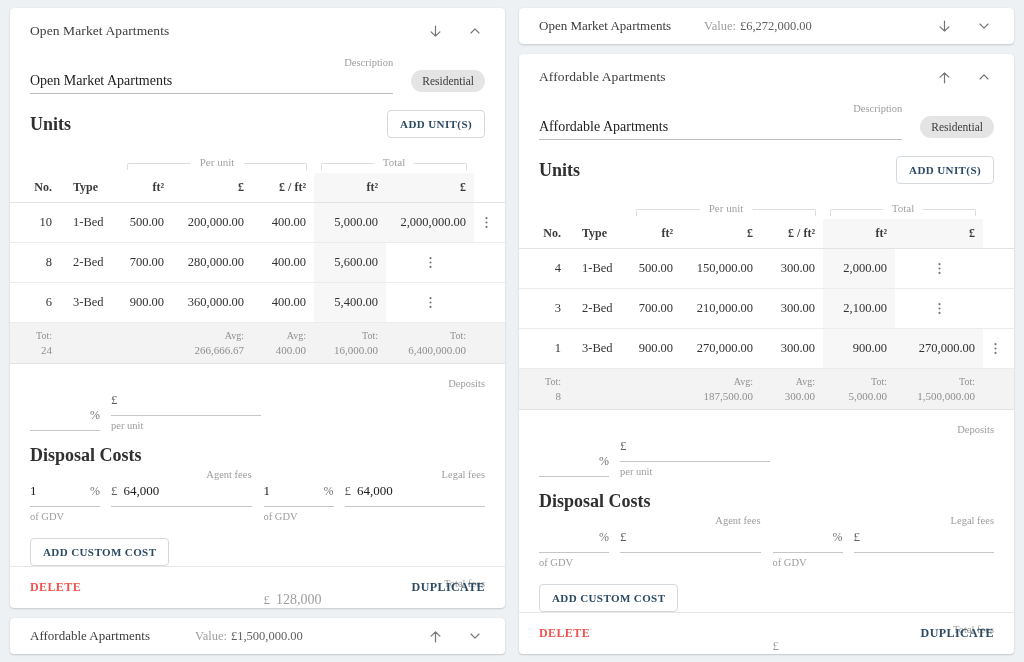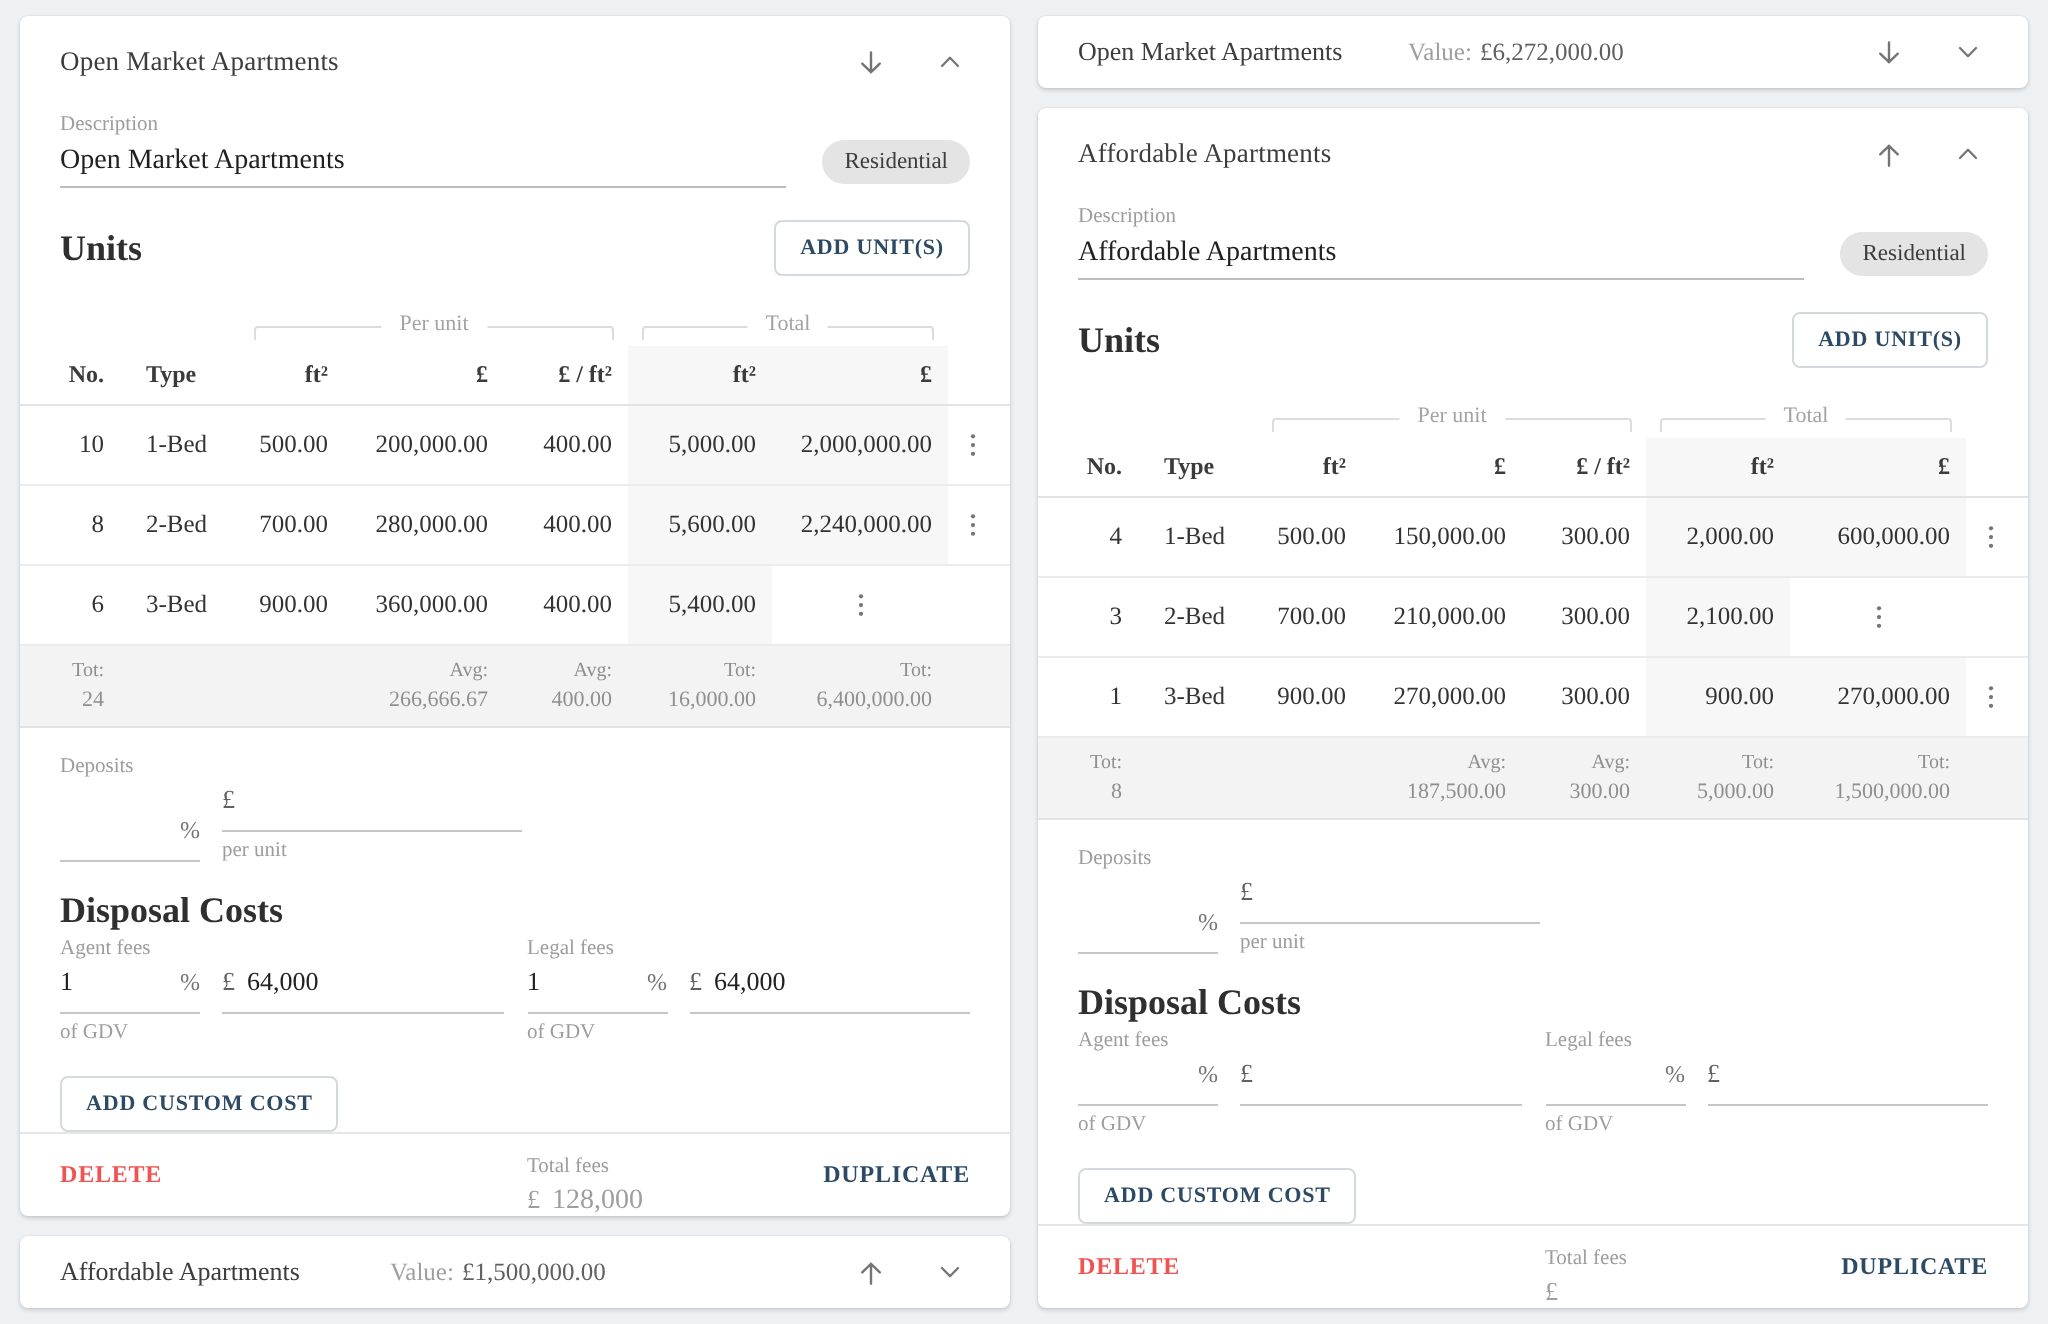--- a/index.html
+++ b/index.html
@@ -26,21 +26,21 @@
 
   .val-label { font-size:12.5px; color:#9e9e9e; margin-left:0; }
   .val-amount { font-size:12.5px; color:#5f5f5f; font-weight:500; margin-left:4px; }
   .ctitle-collapsed { font-size:13px; font-weight:500; color:#3d3d3d; width:165px; flex:none; }
 
   .cbody { flex:1; padding:0 20px; display:flex; flex-direction:column; min-height:0; }
 
   
   .desc-row { display:flex; align-items:flex-end; gap:18px; margin-top:14px; }
   .desc-field { flex:1; }
-  .flabel { font-size:10.5px; color:#9d9d9d; display:block; margin-bottom:3px; }
+  .flabel { font-size:10.5px; color:#9d9d9d; display:block; margin-bottom:3px;text-align:right; }
   .finput { width:100%; border:none; border-bottom:1px solid #bdbdbd; font-size:14px; color:#212121; padding:2px 0 4px 0; background:transparent; font-family:inherit; outline:none; }
   .chip { background:#e4e4e4; color:#3c3c3c; font-size:11.5px; padding:5px 11px; border-radius:14px; white-space:nowrap; margin-bottom:2px; }
 
   
   .units-head { display:flex; align-items:center; margin-top:16px; }
   .sec-h { font-size:18px; font-weight:700; color:#2f2f2f; }
   .obtn { background:#fff; border:1px solid #d4d9de; border-radius:4px; color:#2c4a63; font-size:11px; font-weight:700; letter-spacing:.4px; padding:7px 12px; cursor:pointer; font-family:inherit; white-space:nowrap; }
 
   .utable { margin:10px -20px 0 -20px; font-size:12.5px; }
   .trow { display:grid; grid-template-columns:50px 60px 52px 80px 62px 72px 88px 25px; align-items:center; }
@@ -175,21 +175,20 @@
                 </svg>
               </button>
           </div>
           <div class="trow data-row">
             <div class="cell r">8</div>
             <div class="cell l">2-Bed</div>
             <div class="cell r">700.00</div>
             <div class="cell r">280,000.00</div>
             <div class="cell r">400.00</div>
             <div class="cell r tcol">5,600.00</div>
-            <div class="cell r tcol">2,240,000.00</div>
             <button class="kebab">
                 <svg width="15" height="15" viewBox="0 0 24 24">
                   <g fill="#757575">
                     <circle cx="12" cy="5" r="1.7"></circle>
                     <circle cx="12" cy="12" r="1.7"></circle>
                     <circle cx="12" cy="19" r="1.7"></circle>
                   </g>
                 </svg>
               </button>
           </div>
@@ -405,21 +404,20 @@
             <div class="cell"></div>
           </div>
 
           <div class="trow data-row">
             <div class="cell r">4</div>
             <div class="cell l">1-Bed</div>
             <div class="cell r">500.00</div>
             <div class="cell r">150,000.00</div>
             <div class="cell r">300.00</div>
             <div class="cell r tcol">2,000.00</div>
-            <div class="cell r tcol">600,000.00</div>
             <button class="kebab">
                 <svg width="15" height="15" viewBox="0 0 24 24">
                   <g fill="#757575">
                     <circle cx="12" cy="5" r="1.7"></circle>
                     <circle cx="12" cy="12" r="1.7"></circle>
                     <circle cx="12" cy="19" r="1.7"></circle>
                   </g>
                 </svg>
               </button>
           </div>

